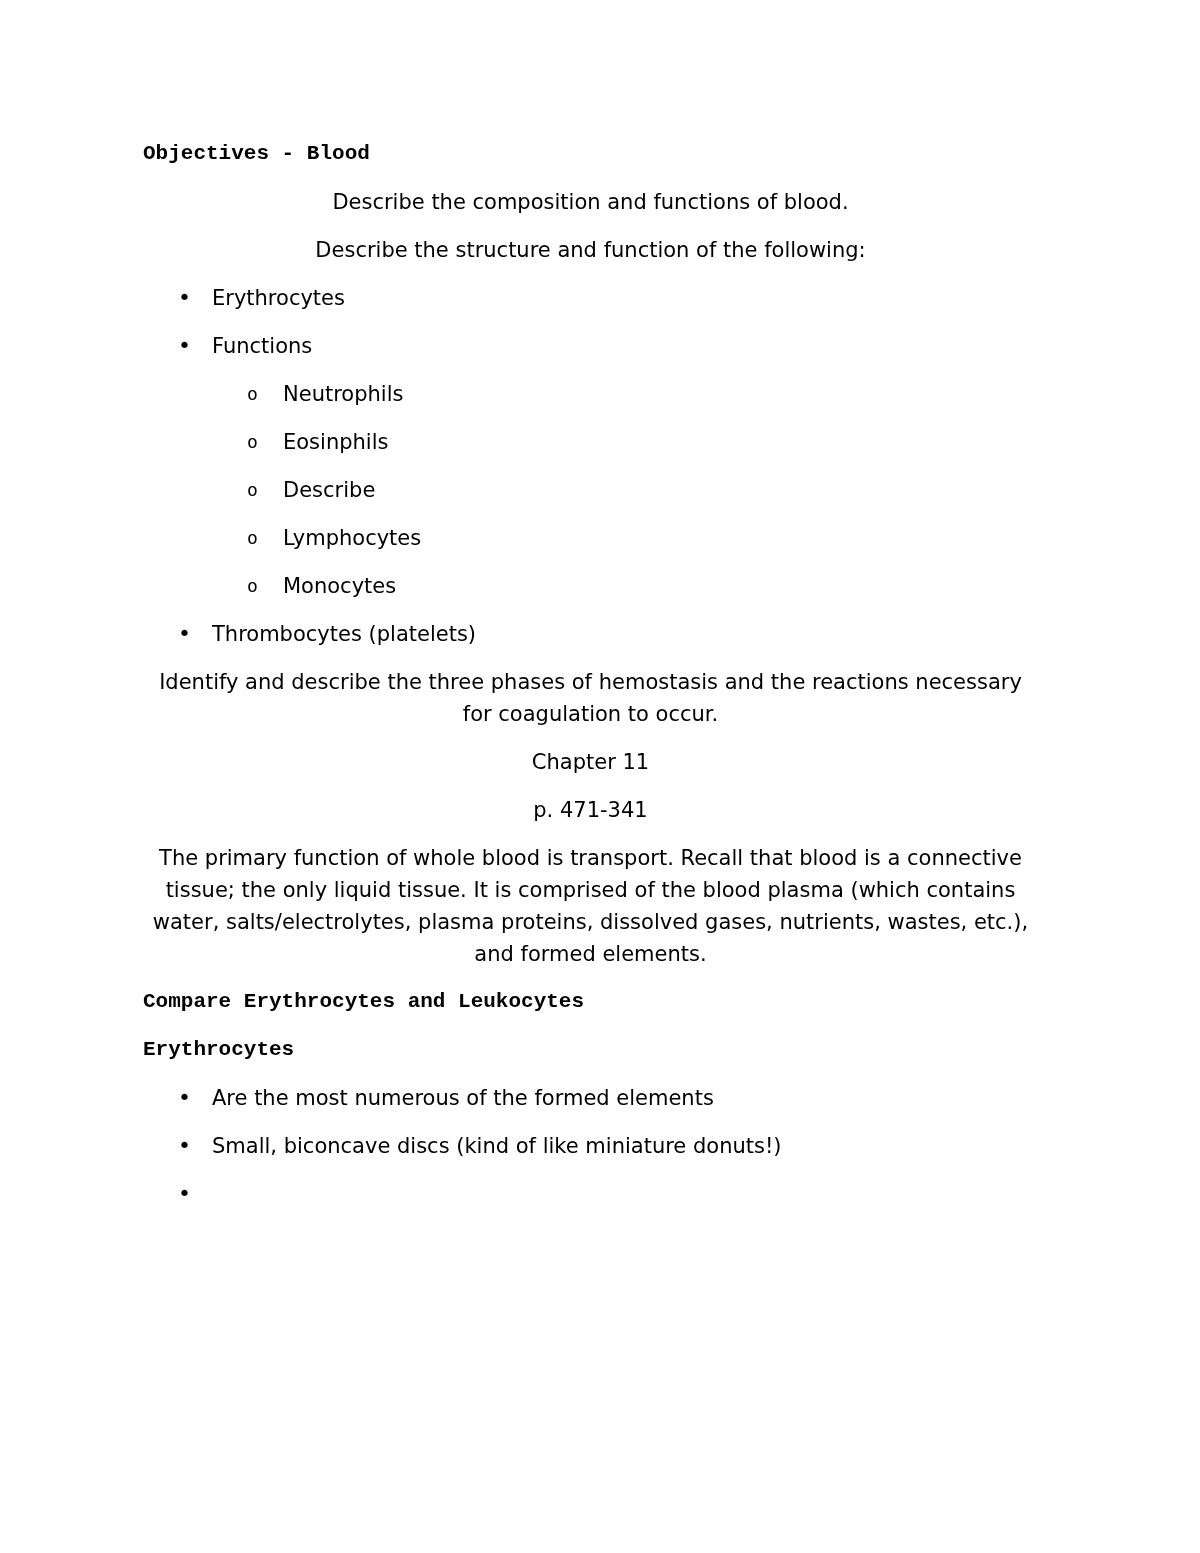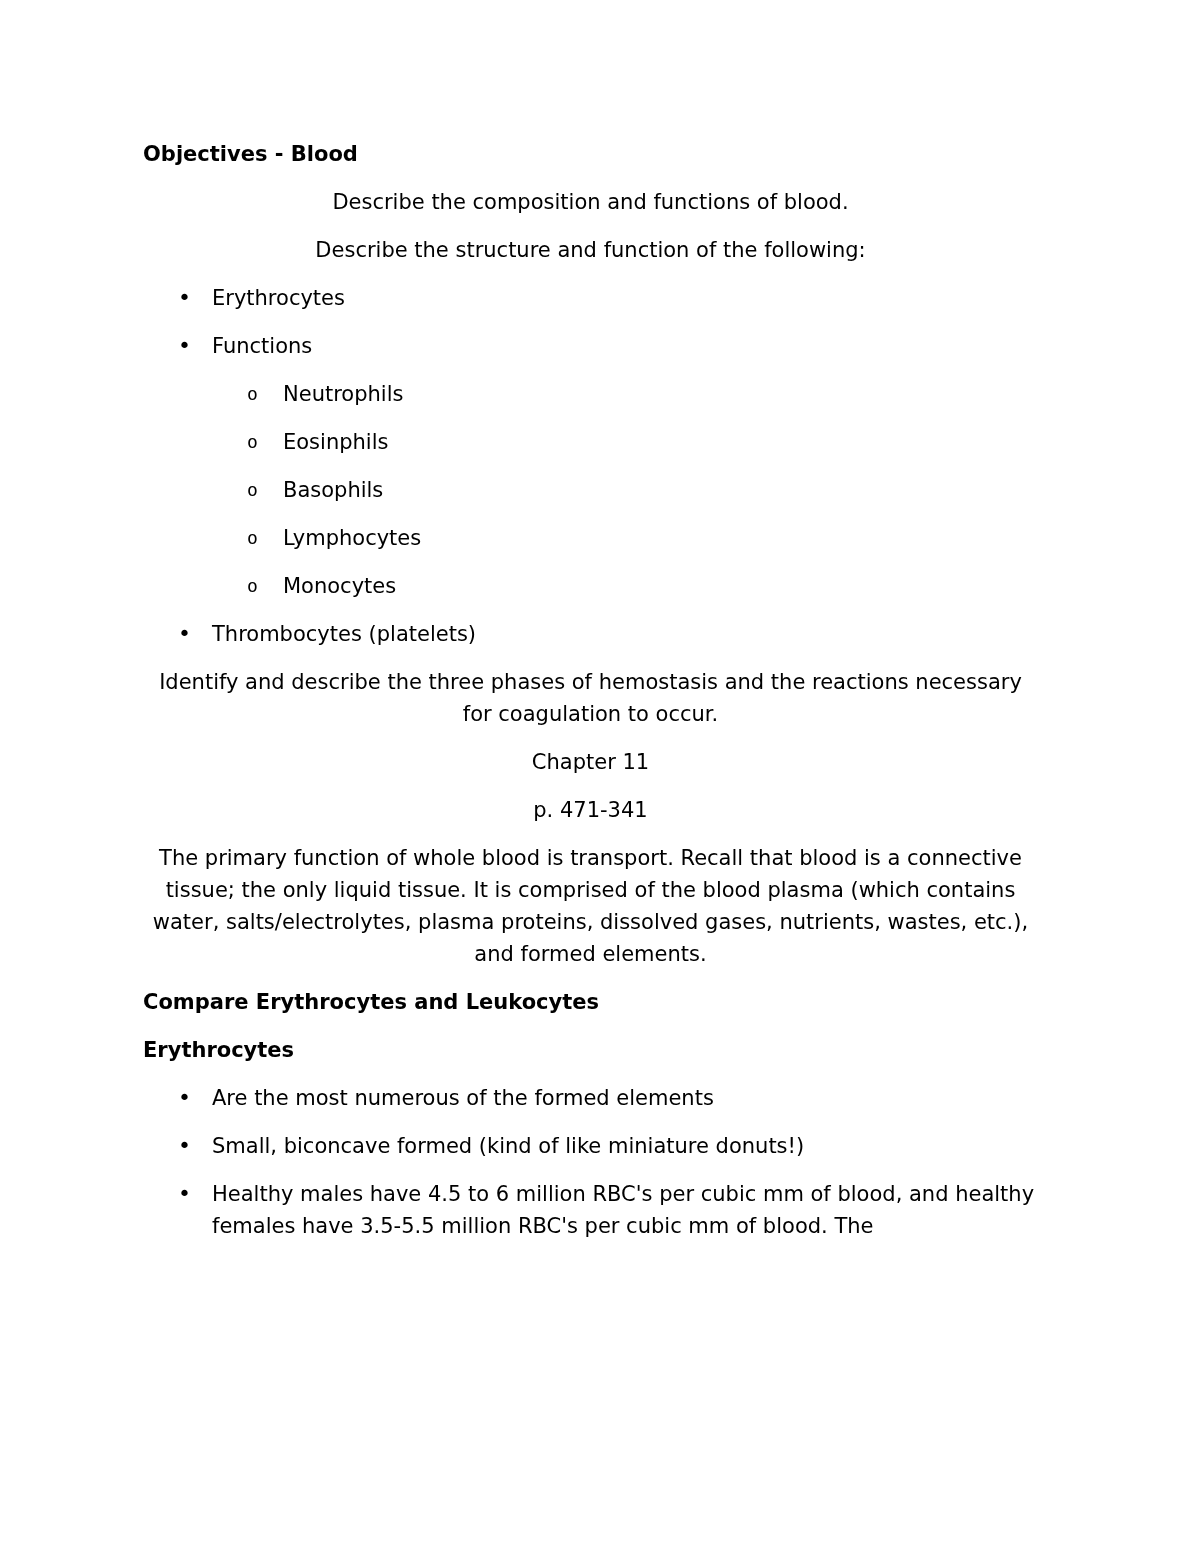--- a/index.html
+++ b/index.html
@@ -21,20 +21,21 @@
     width: 1200px;
     height: 1553px;
     padding: 138px 150px 0 143px;
   }
   .content {
     width: 895px;
   }
   .heading {
     font-weight: bold;
     margin: 0 0 16px 0;
+    font-family: Liberation Mono, monospace;
   }
   .para {
     margin: 0 0 16px 0;
     text-align: center;
   }
   .li {
     position: relative;
     margin: 0 0 16px 0;
   }
   .li.l1 { padding-left: 69px; }
@@ -80,21 +81,21 @@
       <span>Neutrophils</span>
     </div>
 
     <div class="li l2">
       <span class="marker">o</span>
       <span>Eosinphils</span>
     </div>
 
     <div class="li l2">
       <span class="marker">o</span>
-      <span>Basophils</span>
+      <span>Describe</span>
     </div>
 
     <div class="li l2">
       <span class="marker">o</span>
       <span>Lymphocytes</span>
     </div>
 
     <div class="li l2">
       <span class="marker">o</span>
       <span>Monocytes</span>
@@ -120,22 +121,21 @@
 
     <div class="heading">Erythrocytes</div>
 
     <div class="li l1">
       <span class="marker">•</span>
       <span>Are the most numerous of the formed elements</span>
     </div>
 
     <div class="li l1">
       <span class="marker">•</span>
-      <span>Small, biconcave formed (kind of like miniature donuts!)</span>
+      <span>Small, biconcave discs (kind of like miniature donuts!)</span>
     </div>
 
     <div class="li l1">
       <span class="marker">•</span>
-      <span>Healthy males have 4.5 to 6 million RBC's per cubic mm of blood, and healthy females have 3.5-5.5 million RBC's per cubic mm of blood. The</span>
     </div>
 
   </div>
 </div>
 
 </body></html>

